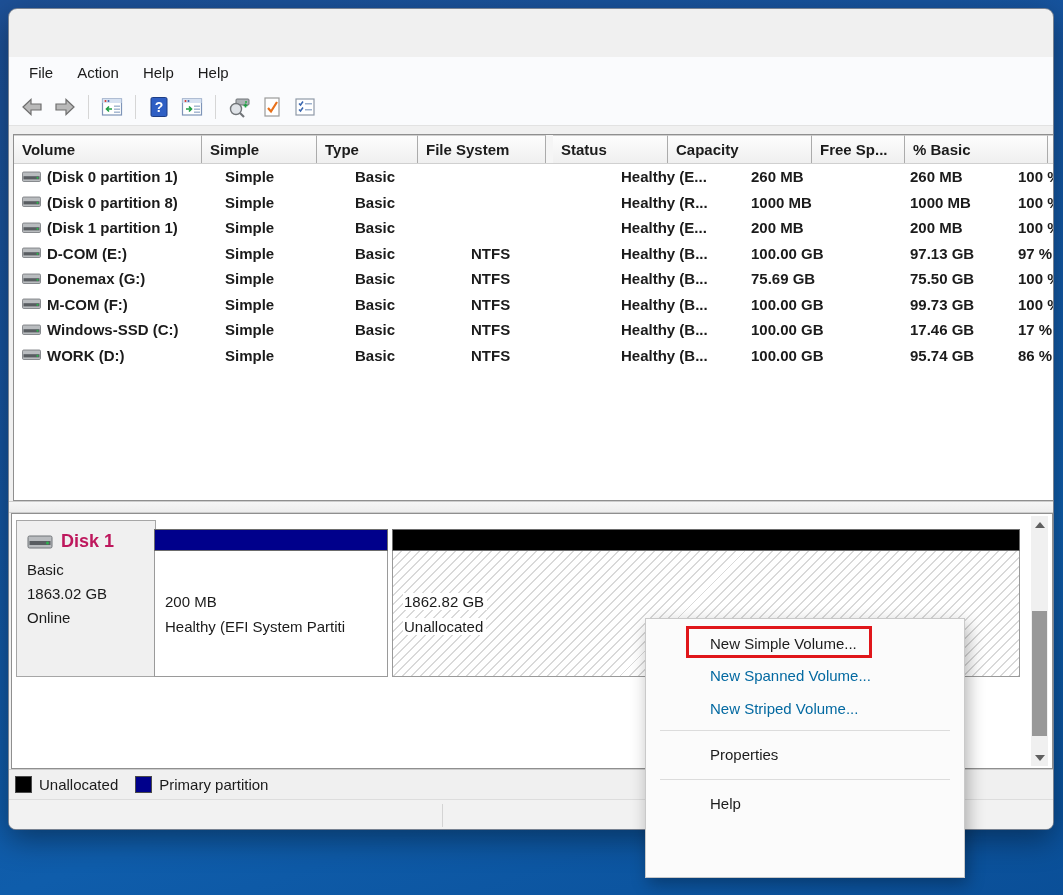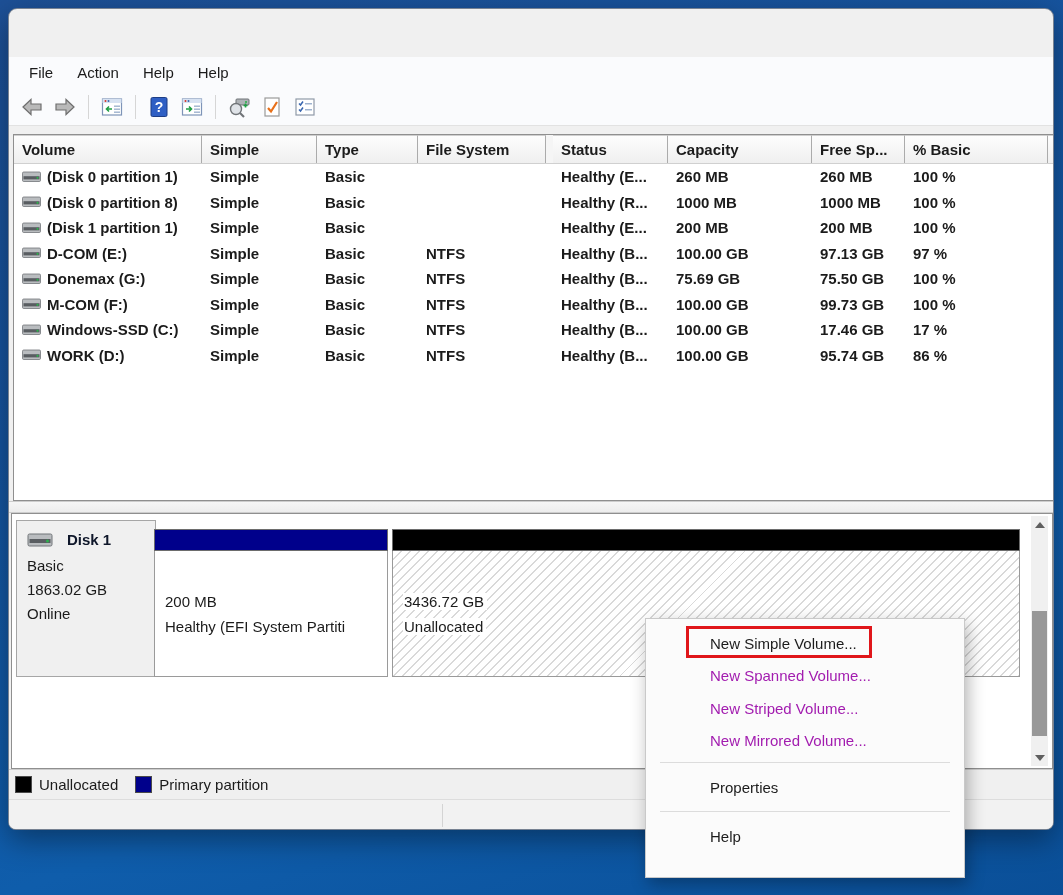--- a/index.html
+++ b/index.html
@@ -40,38 +40,38 @@
   .tool-btn { width:30px; height:30px; display:flex; align-items:center; justify-content:center; border-radius:3px; }
   .tool-sep { width:1px; height:24px; background:#d6d6d6; margin:0 5px; }
 
   
   .table-pane { position:absolute; left:4px; top:125px; width:1042px; height:367px;
     background:#ffffff; border:1px solid #8f8f8f; overflow:hidden;font-weight:bold; }
   .thead { display:flex; height:29px; border-bottom:1px solid #d0d0d0; background:#f5f5f5; }
   .th { flex:none; display:flex; align-items:center; padding-left:8px; font-size:15px; color:#1b1b1b;
     background:linear-gradient(#fdfdfd,#efefef); border-right:1px solid #ababab;
     border-top:1px solid #cfcfcf; }
-  .trow { display:flex; height:25.5px; align-items:center; }
+  .trow { display:flex; height:25.5px; align-items:center;gap:15px; }
   .td { flex:none; padding-left:8px; font-size:15px; color:#1b1b1b; white-space:nowrap; overflow:hidden; display:flex; align-items:center; }
   .c0{width:188px;} .c1{width:115px;} .c2{width:101px;} .c3{width:128px;}
   .c4{width:115px;margin-left:7px;} .c5{width:144px;} .c6{width:93px;}  .c7{width:143px;} .c8{flex:1;}
   .vol-icon { width:19px; height:12px; margin-right:6px; flex:none; }
 
   
   .splitter { position:absolute; left:0; top:492px; right:0; height:12px;
     background:linear-gradient(#f6f6f6,#ededed); border-top:1px solid #cdcdcd; border-bottom:1px solid #cdcdcd; }
 
   
   .graph-pane { position:absolute; left:2px; top:504px; width:1042px; height:256px;
     background:#ffffff; border:1px solid #8f8f8f; }
   .disk-panel { position:absolute; left:4px; top:6px; width:140px; height:157px;
     background:#f0f0f0; border:1px solid #a6a6a6; padding:10px 0 0 10px; }
   .disk-title-row { display:flex; align-items:center; gap:8px; margin-bottom:6px; }
   .disk-icon { width:26px; height:16px; }
-  .disk-name { font-size:15px; font-weight:bold; color:#0f172a;margin-left:6px; }
+  .disk-name { font-size:18px; font-weight:bold; color:#be185d; }
   .disk-line { font-size:15px; color:#1b1b1b; line-height:24px; }
 
   .partition { position:absolute; top:15px; height:150px; }
   .part-bar { height:22px; border:1px solid #6d6d6d; }
   .part-body { height:126px; border:1px solid #9a9a9a; border-top:none; background:#fff; padding:38px 0 0 10px; }
   .part-body.hatch {
     background:repeating-linear-gradient(135deg,#ffffff 0px,#ffffff 5px,#d9d9d9 5px,#d9d9d9 6.4px);
   }
   .part-line { font-size:15px; color:#1b1b1b; line-height:25px; white-space:nowrap; overflow:hidden; }
   .hatch .part-line span { background:#fff; padding:0 3px 0 1px; }
@@ -92,21 +92,21 @@
   .status-bar { position:absolute; left:0; top:790px; right:0; height:32px; background:#f2f2f2;
     border-top:1px solid #dddddd; }
   .status-div { position:absolute; left:433px; top:4px; bottom:4px; width:1px; background:#d4d4d4; }
 
   
   .context-menu { position:absolute; left:645px; top:618px; width:320px; height:260px;
     background:#fbfbfb; border:1px solid #c9c9c9; box-shadow:3px 6px 16px rgba(0,0,0,.3);
     padding-top:8px; z-index:50; }
   .cm-item { height:32.5px; display:flex; align-items:center; padding-left:64px;
     font-size:15px; color:#1c1c1c; }
-  .cm-item.disabled { color:#a21caf; }
+  .cm-item.disabled { color:#0369a1; }
   .cm-item.tall { height:38px; }
   .cm-sep { height:1px; background:#dcdcdc; margin:5px 14px; }
   .annotation-box { position:absolute; left:40px; top:7px; width:186px; height:32px;
     border:3px solid #e0161a; pointer-events:none; z-index:60; }
 </style>
 </head>
 <body>
 
 <div class="desktop">
 
@@ -381,21 +381,21 @@
         <div class="part-bar" style="background:#00008b;"></div>
         <div class="part-body">
           <div class="part-line">200 MB</div>
           <div class="part-line">Healthy (EFI System Partiti</div>
         </div>
       </div>
 
       <div class="partition" style="left:380px; width:628px;">
         <div class="part-bar" style="background:#000000;"></div>
         <div class="part-body hatch">
-          <div class="part-line"><span>3436.72 GB</span></div>
+          <div class="part-line"><span>1862.82 GB</span></div>
           <div class="part-line"><span>Unallocated</span></div>
         </div>
       </div>
 
       <div class="vscroll">
         <div class="vs-arrow" style="top:0;">
             <div class="vs-tri-up"></div>
           </div>
         <div class="vs-thumb"></div>
         <div class="vs-arrow" style="bottom:0;">
@@ -414,21 +414,20 @@
     <div class="status-bar">
       <div class="status-div"></div>
     </div>
 
   </div>
 
   <div class="context-menu">
     <div class="cm-item">New Simple Volume...</div>
     <div class="cm-item disabled">New Spanned Volume...</div>
     <div class="cm-item disabled">New Striped Volume...</div>
-    <div class="cm-item disabled">New Mirrored Volume...</div>
     <div class="cm-sep"></div>
     <div class="cm-item tall">Properties</div>
     <div class="cm-sep"></div>
     <div class="cm-item tall">Help</div>
     <div class="annotation-box"></div>
   </div>
 
 </div>
 
 </body></html>

